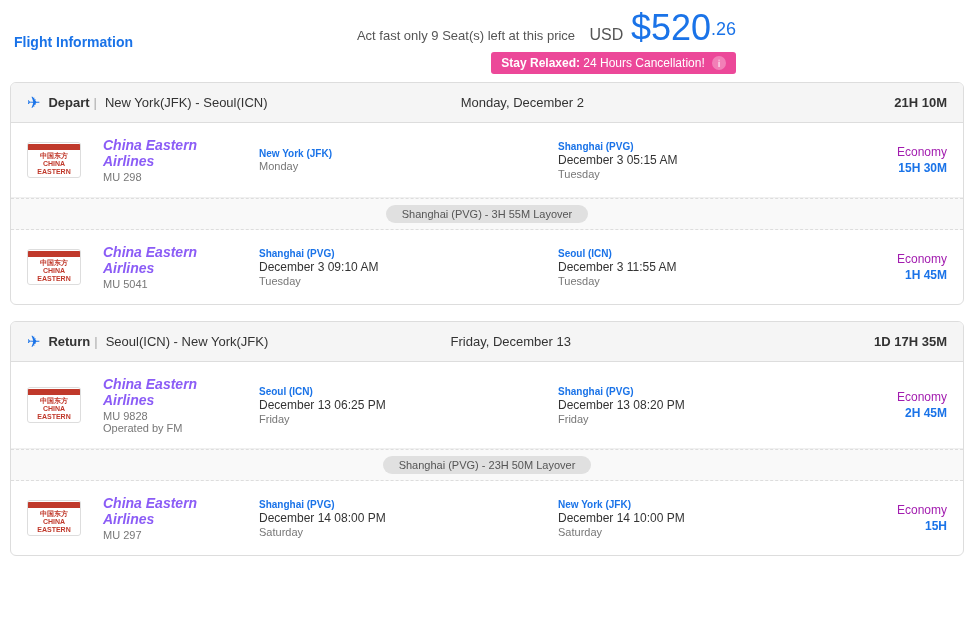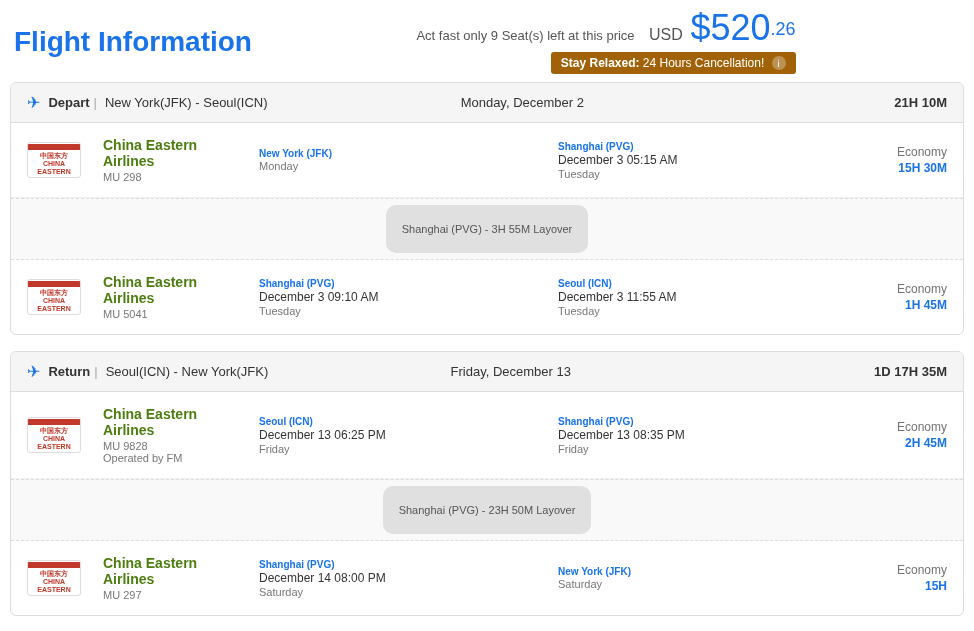--- a/index.html
+++ b/index.html
@@ -13,21 +13,21 @@
       color: #333;
     }
     .page-header {
       display: flex;
       align-items: center;
       justify-content: space-between;
       margin-bottom: 8px;
       padding: 0 4px;
     }
     .page-title {
-      font-size: 28px;
+      font-size: 14px;
       font-weight: bold;
       color: #1a73e8;
     }
     .price-area {
       text-align: right;
     }
     .price-urgency {
       font-size: 13px;
       color: #555;
       margin-bottom: 2px;
@@ -48,21 +48,21 @@
       line-height: 1;
     }
     .price-cents {
       font-size: 18px;
       font-weight: bold;
       color: #1a73e8;
       vertical-align: super;
       line-height: 1;
     }
     .cancellation-banner {
-      background: #a16207;
+      background: #ec4899;
       color: #fff;
       font-size: 12px;
       padding: 4px 10px;
       border-radius: 3px;
       display: inline-block;
       margin-top: 4px;
       float: right;
     }
     .cancellation-banner .info-icon {
       background: rgba(255,255,255,0.3);
@@ -167,22 +167,23 @@
       margin-bottom: 2px;
     }
     .airline-info {
       width: 140px;
       flex-shrink: 0;
       margin-right: 16px;
     }
     .airline-name {
       font-weight: bold;
       font-size: 14px;
-      color: #4d7c0f;
+      color: #8b5cf6;
       margin-bottom: 2px;
+      font-style: italic;
     }
     .flight-number {
       font-size: 11px;
       color: #777;
     }
     .operated-by {
       font-size: 11px;
       color: #777;
     }
     .flight-endpoint {
@@ -202,42 +203,42 @@
       font-size: 11px;
       color: #777;
       margin-top: 1px;
     }
     .flight-class-info {
       text-align: right;
       min-width: 90px;
     }
     .flight-class {
       font-size: 12px;
-      color: #737373;
+      color: #a21caf;
       margin-bottom: 2px;
     }
     .flight-duration {
       color: #1a73e8;
       font-size: 12px;
       font-weight: bold;
     }
     .layover-row {
       display: flex;
       align-items: center;
       justify-content: center;
       padding: 6px 16px;
       background: #f9f9f9;
       border-top: 1px dashed #ddd;
       border-bottom: 1px dashed #ddd;
     }
     .layover-badge {
       background: #e0e0e0;
       color: #555;
       font-size: 11px;
-      padding: 18px 16px;
+      padding: 3px 16px;
       border-radius: 10px;
     }
   </style>
 </head>
 <body>
 
 <div class="page-header clearfix">
   <div class="page-title">Flight Information</div>
   <div class="price-area">
     <div class="price-urgency">
@@ -360,21 +361,21 @@
           <div class="flight-number">MU 9828</div>
           <div class="operated-by">Operated by FM</div>
         </div>
         <div class="flight-endpoint">
           <div class="airport-code">Seoul (ICN)</div>
           <div class="flight-date">December 13 06:25 PM</div>
           <div class="flight-day">Friday</div>
         </div>
         <div class="flight-endpoint">
           <div class="airport-code">Shanghai (PVG)</div>
-          <div class="flight-date">December 13 08:35 PM</div>
+          <div class="flight-date">December 13 08:20 PM</div>
           <div class="flight-day">Friday</div>
         </div>
         <div class="flight-class-info">
           <div class="flight-class">Economy</div>
           <div class="flight-duration">2H 45M</div>
         </div>
       </div>
       <div class="layover-row">
         <span class="layover-badge">Shanghai (PVG) - 23H 50M Layover</span>
       </div>
@@ -394,20 +395,21 @@
           <div class="flight-number">MU 297</div>
 
         </div>
         <div class="flight-endpoint">
           <div class="airport-code">Shanghai (PVG)</div>
           <div class="flight-date">December 14 08:00 PM</div>
           <div class="flight-day">Saturday</div>
         </div>
         <div class="flight-endpoint">
           <div class="airport-code">New York (JFK)</div>
+          <div class="flight-date">December 14 10:00 PM</div>
           <div class="flight-day">Saturday</div>
         </div>
         <div class="flight-class-info">
           <div class="flight-class">Economy</div>
           <div class="flight-duration">15H</div>
         </div>
       </div>
     </div>
   </div>
 

